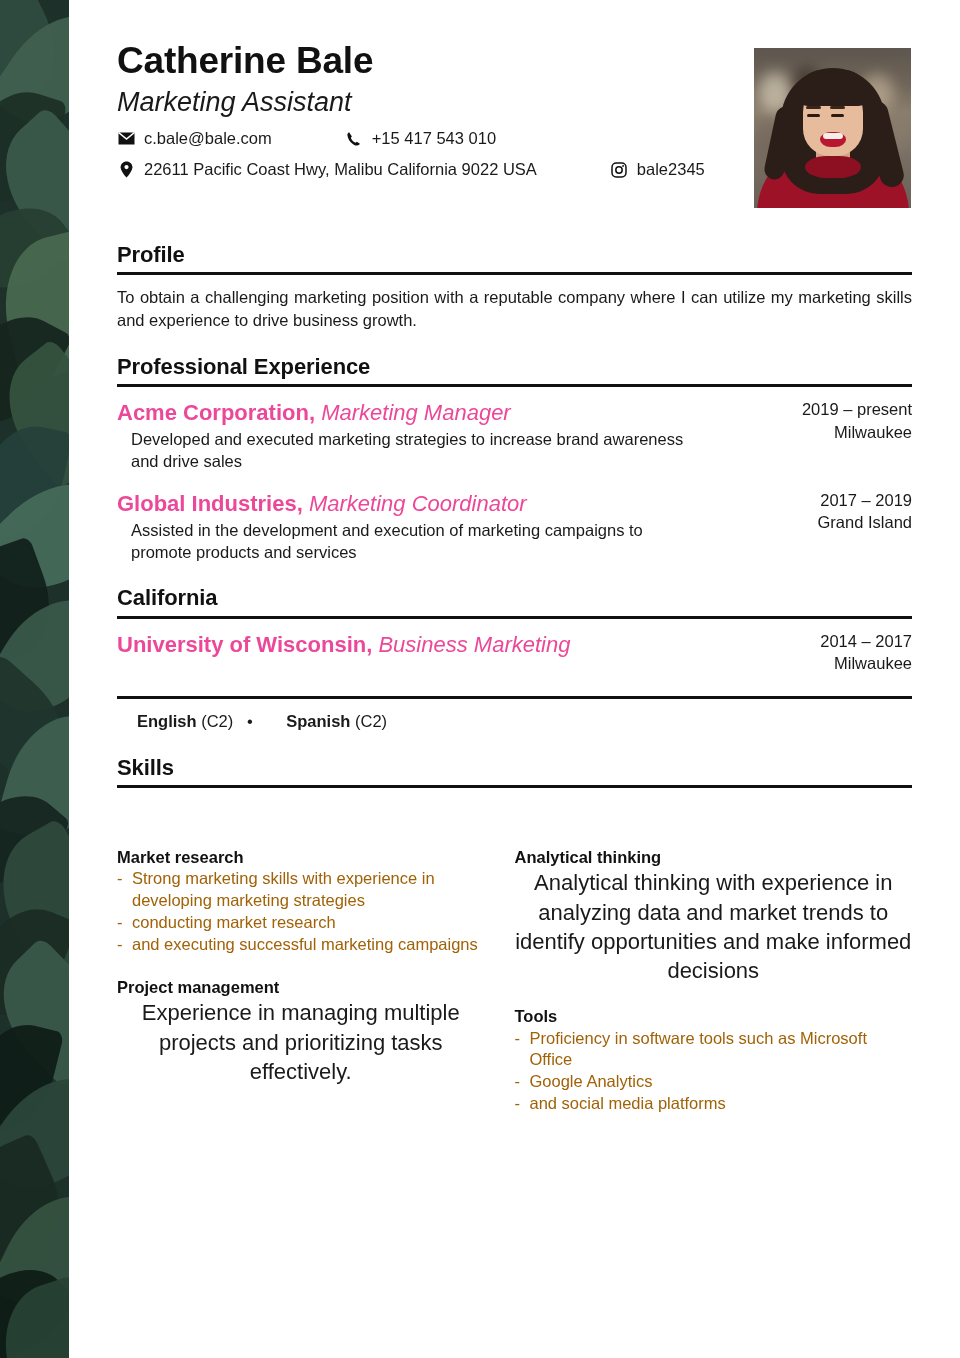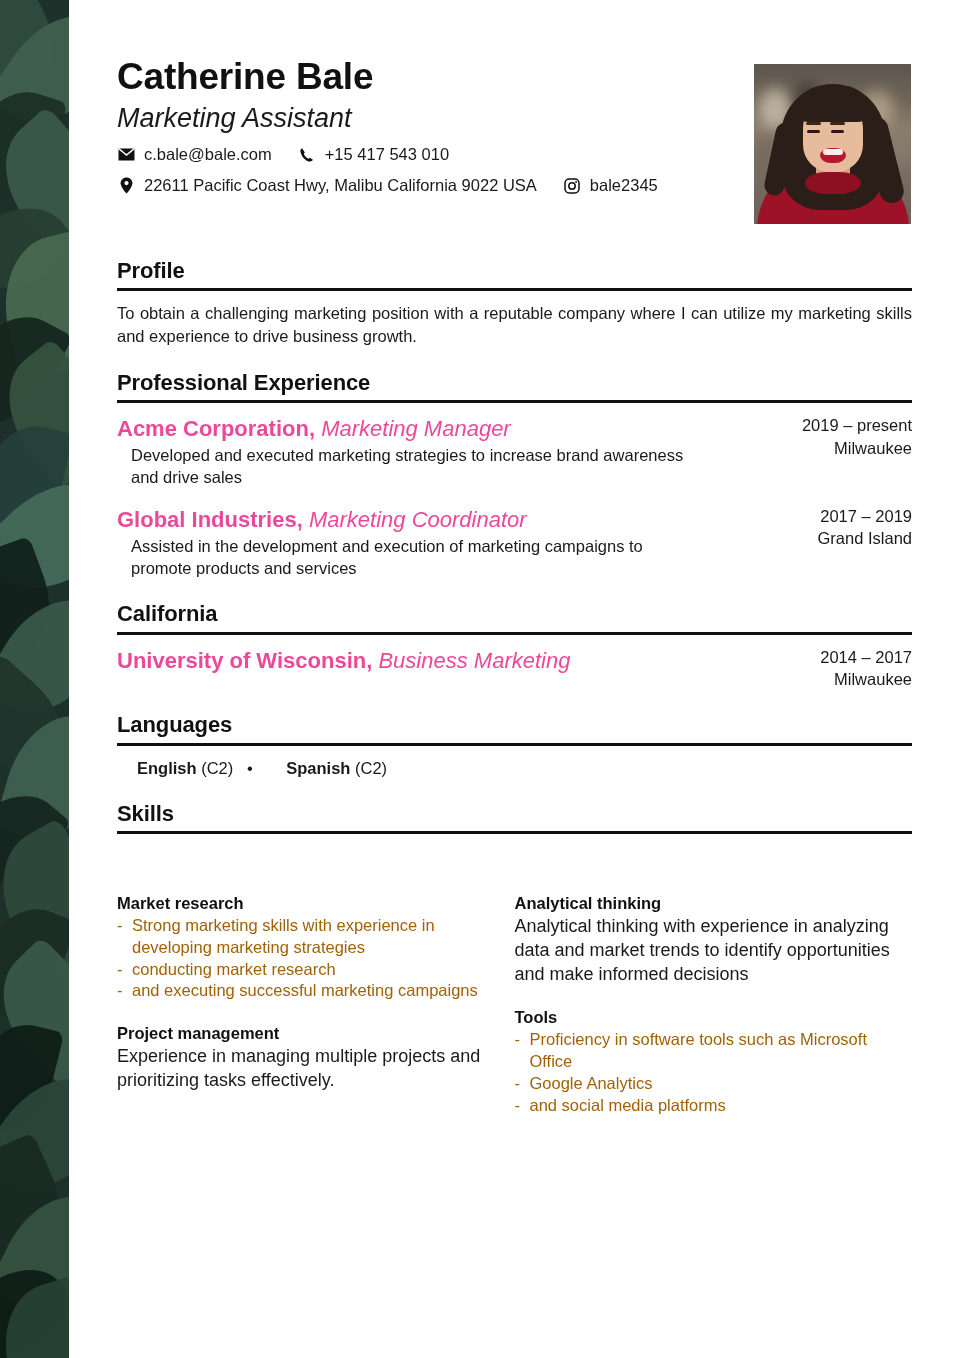--- a/index.html
+++ b/index.html
@@ -36,21 +36,21 @@
   .lf {
     position: absolute;
     border-radius: 62% 10% 62% 10%;
     opacity: 0.95;
   }
 
   
   #content {
     position: absolute;
     left: 117px;
-    top: 16px;
+    top: 0;
     width: 795px;
   }
 
   
   #header-block {
     position: relative;
     padding-top: 40px;
     min-height: 180px;
   }
   #name-title {
@@ -68,20 +68,21 @@
     margin-top: 3px;
     line-height: 1.2;
   }
   .contact-row {
     display: flex;
     align-items: center;
     margin-top: 11px;
     font-size: 16.5px;
     color: #1a1a1a;
     line-height: 1.2;
+    gap: 47px;
   }
   .contact-item {
     display: flex;
     align-items: center;
     white-space: nowrap;
   }
   .contact-item + .contact-item {
     margin-left: 26px;
   }
   .contact-ico {
@@ -300,23 +301,24 @@
   .skills-col.left { padding-right: 30px; }
   .skill-group { margin-bottom: 20px; }
   .skill-group:last-child { margin-bottom: 0; }
   .skill-name {
     font-size: 16.5px;
     font-weight: bold;
     color: #111111;
     line-height: 1.35;
   }
   .skill-text {
-    font-size: 18px;
+    font-size: 22px;
     line-height: 1.33;
     color: #1a1a1a;
+    text-align: center;
   }
   .skill-bullets { margin: 0; padding: 0; list-style: none; }
   .skill-bullets li {
     font-size: 16.5px;
     line-height: 1.33;
     color: #a16207;
     padding-left: 15px;
     position: relative;
   }
   .skill-bullets li::before {
@@ -493,21 +495,20 @@
           <div class="entry-right">
             <div>2014 – 2017</div>
             <div>Milwaukee</div>
           </div>
         </div>
       </div>
     </div>
 
 
     <div class="section">
-      <div class="section-head">Languages</div>
       <div class="rule"></div>
       <div class="section-body">
         <div class="inline-list">
           <span class="lang-name">English</span>
           <span>(C2)</span>
           <span class="inline-sep">•</span>
           <span class="lang-name">Spanish</span>
           <span>(C2)</span>
         </div>
       </div>

